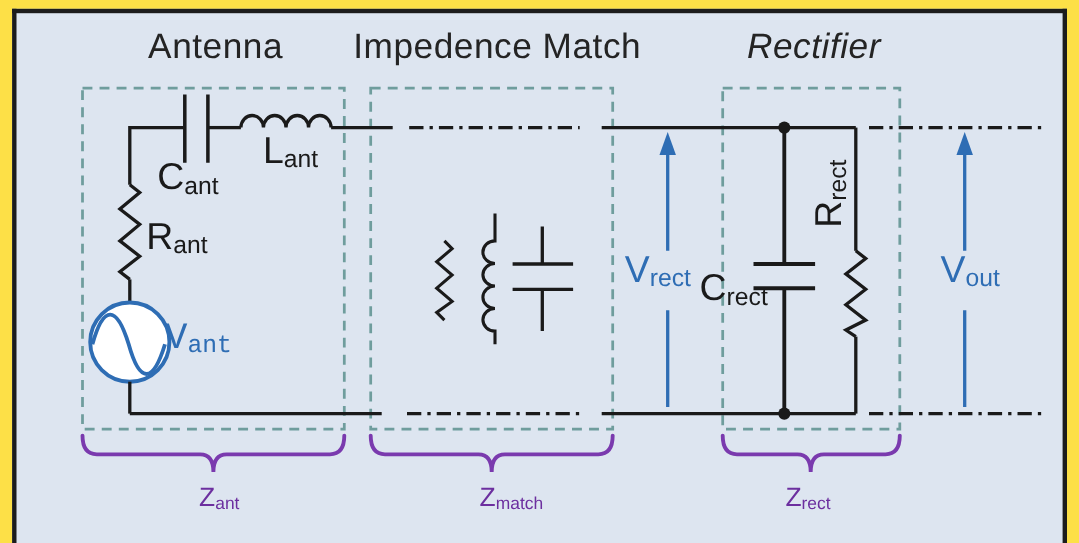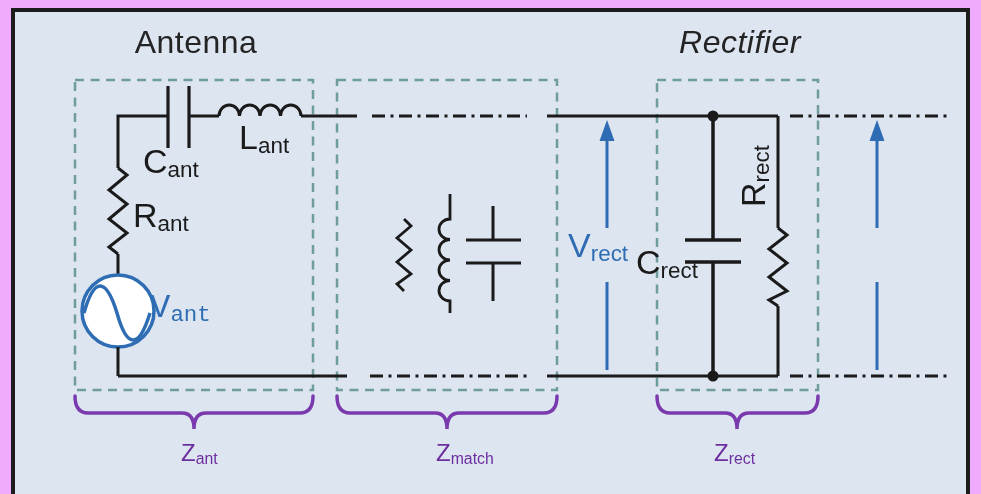--- a/index.html
+++ b/index.html
@@ -1,18 +1,18 @@
 <!DOCTYPE html>
 <html><head>
 <meta charset="utf-8">
 <style>
   html,body{margin:0;padding:0;background:#ffffff;}
   .stage{
     position:relative;width:981px;height:494px;overflow:hidden;
-    background:#f0abfc;
+    background:#fde047;
     font-family:"Liberation Sans", sans-serif;
   }
   .frame{
     position:absolute;left:11px;top:8px;right:11px;bottom:-8px;
     border:4px solid #1c1c1c;border-bottom:none;
     background:#dde5f0;
   }
   svg.circuit{position:absolute;left:0;top:0;}
   .lbl{position:absolute;white-space:nowrap;line-height:1;}
   .lbl sub{font-size:0.66em;line-height:1;vertical-align:-0.18em;}
@@ -73,26 +73,28 @@
       <path d="M877,139 V228 M877,282 V370" fill="none" stroke="#2e6db4" stroke-width="3"></path>
       <polygon points="877,120 869.5,141 884.5,141" fill="#2e6db4"></polygon>
     </g>
 
     <path d="M75,396 Q75,413 88,413 L182,413 Q194,413 194,429 Q194,413 206,413 L300,413 Q313,413 313,396" fill="none" stroke="#7a3aae" stroke-width="3.5" stroke-linecap="round"></path>
     <path d="M337,396 Q337,413 350,413 L435,413 Q447,413 447,429 Q447,413 459,413 L544,413 Q557,413 557,396" fill="none" stroke="#7a3aae" stroke-width="3.5" stroke-linecap="round"></path>
     <path d="M657,396 Q657,413 670,413 L725,413 Q737,413 737,429 Q737,413 749,413 L805,413 Q818,413 818,396" fill="none" stroke="#7a3aae" stroke-width="3.5" stroke-linecap="round"></path>
   </svg>
 
   <div class="lbl title" style="left:196px;top:26px;"><span>Antenna</span></div>
+  <div class="lbl title" style="left:452px;top:26px;"><span>Impedence Match</span></div>
   <div class="lbl title" style="left:740px;top:26px;font-style:italic;"><span>Rectifier</span></div>
 
   <div class="lbl comp" style="left:143px;top:144px;"><span>C</span><sub>ant</sub></div>
   <div class="lbl comp" style="left:239px;top:120px;"><span>L</span><sub>ant</sub></div>
   <div class="lbl comp" style="left:123px;top:198px;margin-left:10px;"><span>R</span><sub>ant</sub></div>
   <div class="lbl comp blue" style="left:150px;top:291px;font-family:Liberation Mono, monospace;"><span>V</span><sub>ant</sub></div>
   <div class="lbl comp blue" style="left:568px;top:228px;"><span>V</span><sub>rect</sub></div>
   <div class="lbl comp" style="left:636px;top:245px;"><span>C</span><sub>rect</sub></div>
   <div class="lbl comp rot" style="left:755px;top:176px;"><span>R</span><sub>rect</sub></div>
+  <div class="lbl comp blue" style="left:855px;top:228px;"><span>V</span><sub>out</sub></div>
 
   <div class="lbl purple" style="left:181px;top:441px;"><span>Z</span><sub>ant</sub></div>
   <div class="lbl purple" style="left:436px;top:441px;"><span>Z</span><sub>match</sub></div>
   <div class="lbl purple" style="left:714px;top:441px;"><span>Z</span><sub>rect</sub></div>
 </div>
 
 </body></html>

